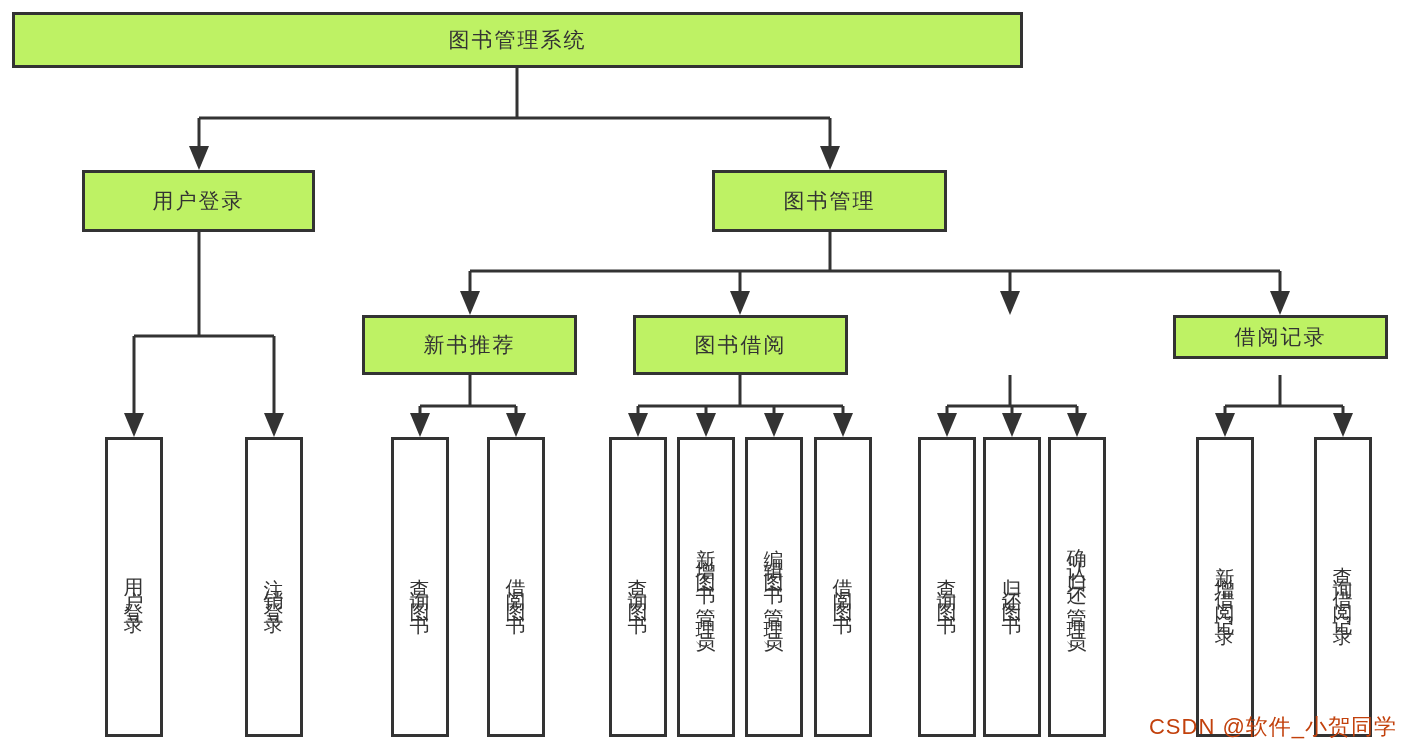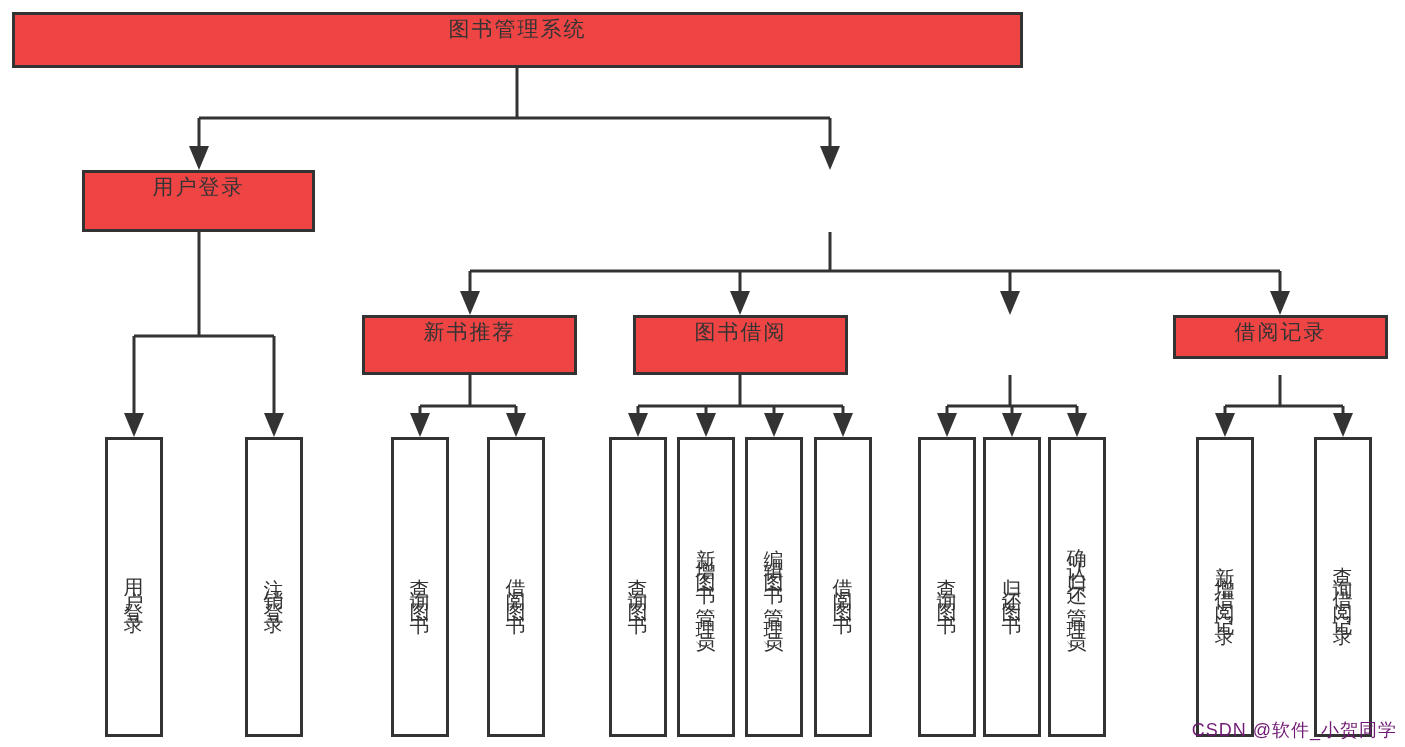--- a/index.html
+++ b/index.html
@@ -13,23 +13,23 @@
   }
   .connectors {
     position: absolute;
     left: 0; top: 0;
     width: 1405px; height: 747px;
   }
   .hbox {
     position: absolute;
     box-sizing: border-box;
     border: 3px solid #333333;
-    background: #ef4444;
+    background: #bef264;
     display: flex;
-    align-items: flex-start;
+    align-items: center;
     justify-content: center;
     font-size: 21px;
     letter-spacing: 2px;
     color: #333333;
     z-index: 2;
   }
   .vbox {
     position: absolute;
     box-sizing: border-box;
     border: 3px solid #333333;
@@ -48,22 +48,22 @@
     font-size: 20px;
     line-height: 1.1;
     letter-spacing: 12px;
     color: #333333;
     white-space: nowrap;
   }
   .watermark {
     position: absolute;
     right: 8px;
     bottom: 5px;
-    font-size: 18px;
-    color: #701a75;
+    font-size: 22px;
+    color: #c2410c;
     letter-spacing: 1px;
     z-index: 3;
   }
 </style>
 </head>
 <body>
 
 <div class="canvas">
 
   <svg class="connectors" width="1405" height="747" viewBox="0 0 1405 747" xmlns="http://www.w3.org/2000/svg">
@@ -132,20 +132,23 @@
     </g>
   </svg>
 
   <div class="hbox" style="left:12px; top:12px; width:1011px; height:56px;">
     <span>图书管理系统</span>
   </div>
 
   <div class="hbox" style="left:82px; top:170px; width:233px; height:62px;">
     <span>用户登录</span>
   </div>
+  <div class="hbox" style="left:712px; top:170px; width:235px; height:62px;">
+    <span>图书管理</span>
+  </div>
 
   <div class="hbox" style="left:633px; top:315px; width:215px; height:60px;">
     <span>图书借阅</span>
   </div>
   <div class="hbox" style="left:362px; top:315px; width:215px; height:60px;">
     <span>新书推荐</span>
   </div>
   <div class="hbox" style="left:1173px; top:315px; width:215px; height:44px;">
     <span>借阅记录</span>
   </div>

